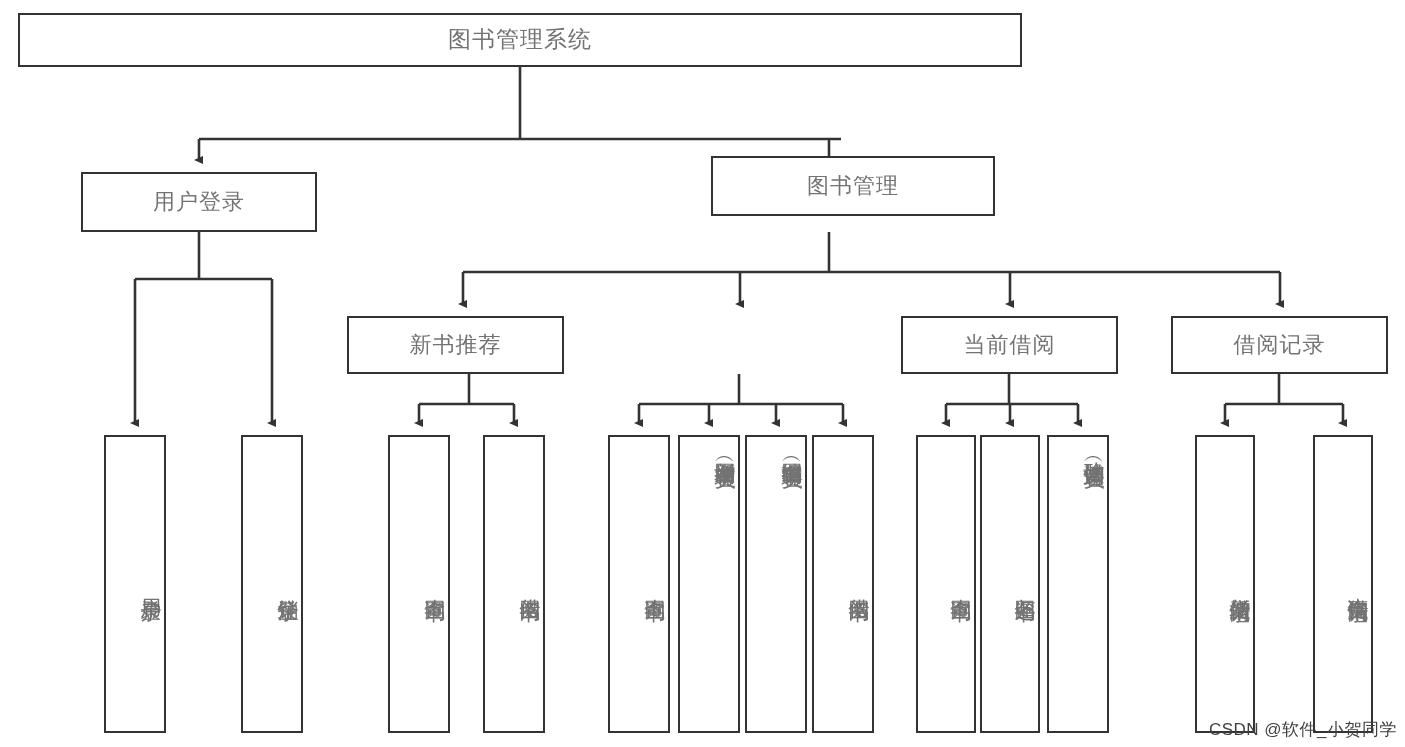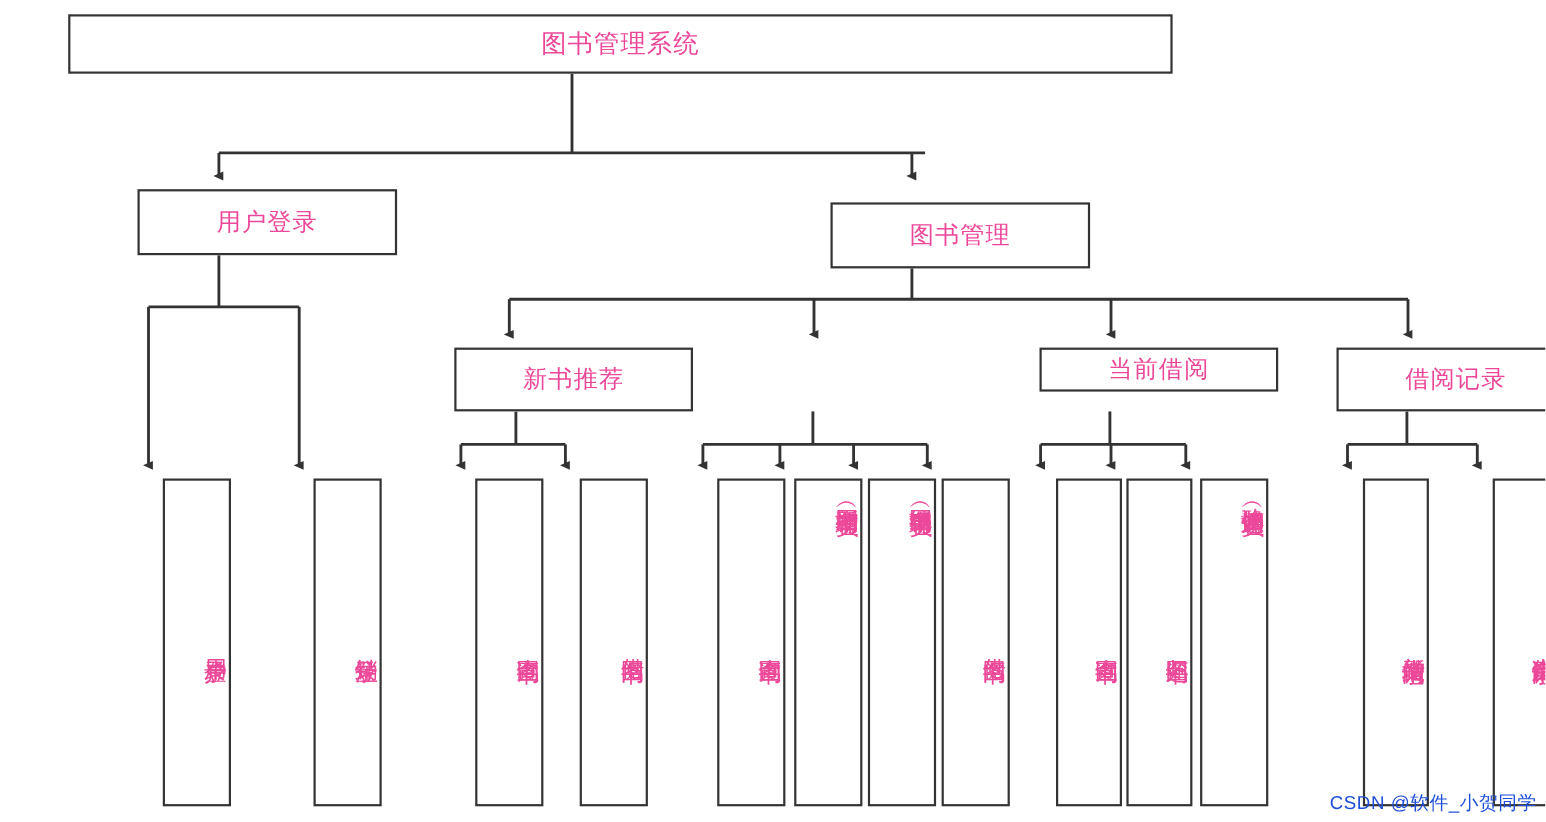--- a/index.html
+++ b/index.html
@@ -18,23 +18,22 @@
     overflow: hidden;
   }
   .node {
     position: absolute;
     box-sizing: border-box;
     border: 2px solid #333333;
     background: #ffffff;
     display: flex;
     align-items: center;
     justify-content: center;
-    color: #ec4899;
+    color: #737373;
     letter-spacing: 1px;
-    margin-left: 44px;
   }
   .node.horiz {
     font-size: 22px;
     line-height: 1.2;
   }
   .node.root {
     font-size: 23px;
   }
   .node.vert {
     writing-mode: vertical-rl;
@@ -62,21 +61,21 @@
     top: 0;
     width: 1405px;
     height: 747px;
     pointer-events: none;
   }
   #watermark {
     position: absolute;
     right: 8px;
     bottom: 6px;
     font-size: 17px;
-    color: #1d4ed8;
+    color: #404040;
     letter-spacing: 0.5px;
     white-space: nowrap;
   }
 </style>
 </head>
 <body>
 
 <div id="canvas">
 
   <svg id="edges" viewBox="0 0 1405 747" xmlns="http://www.w3.org/2000/svg">
@@ -129,28 +128,28 @@
     </g>
   </svg>
 
   <div class="node horiz root" style="left:18px;top:13px;width:1004px;height:54px;">
     <span>图书管理系统</span>
   </div>
 
   <div class="node horiz" style="left:81px;top:172px;width:236px;height:60px;">
     <span>用户登录</span>
   </div>
-  <div class="node horiz" style="left:711px;top:184px;width:236px;height:60px;">
+  <div class="node horiz" style="left:711px;top:156px;width:284px;height:60px;">
     <span>图书管理</span>
   </div>
 
-  <div class="node horiz" style="left:369px;top:316px;width:217px;height:58px;">
+  <div class="node horiz" style="left:347px;top:316px;width:217px;height:58px;">
     <span>新书推荐</span>
   </div>
-  <div class="node horiz" style="left:901px;top:316px;width:217px;height:40px;">
+  <div class="node horiz" style="left:901px;top:316px;width:217px;height:58px;">
     <span>当前借阅</span>
   </div>
   <div class="node horiz" style="left:1171px;top:316px;width:217px;height:58px;font-family:Liberation Serif, serif;">
     <span>借阅记录</span>
   </div>
 
   <div class="node vert center" style="left:104px;top:435px;width:62px;height:298px;">
     <span class="vlabel">用户登录</span>
   </div>
   <div class="node vert center" style="left:241px;top:435px;width:62px;height:298px;">

